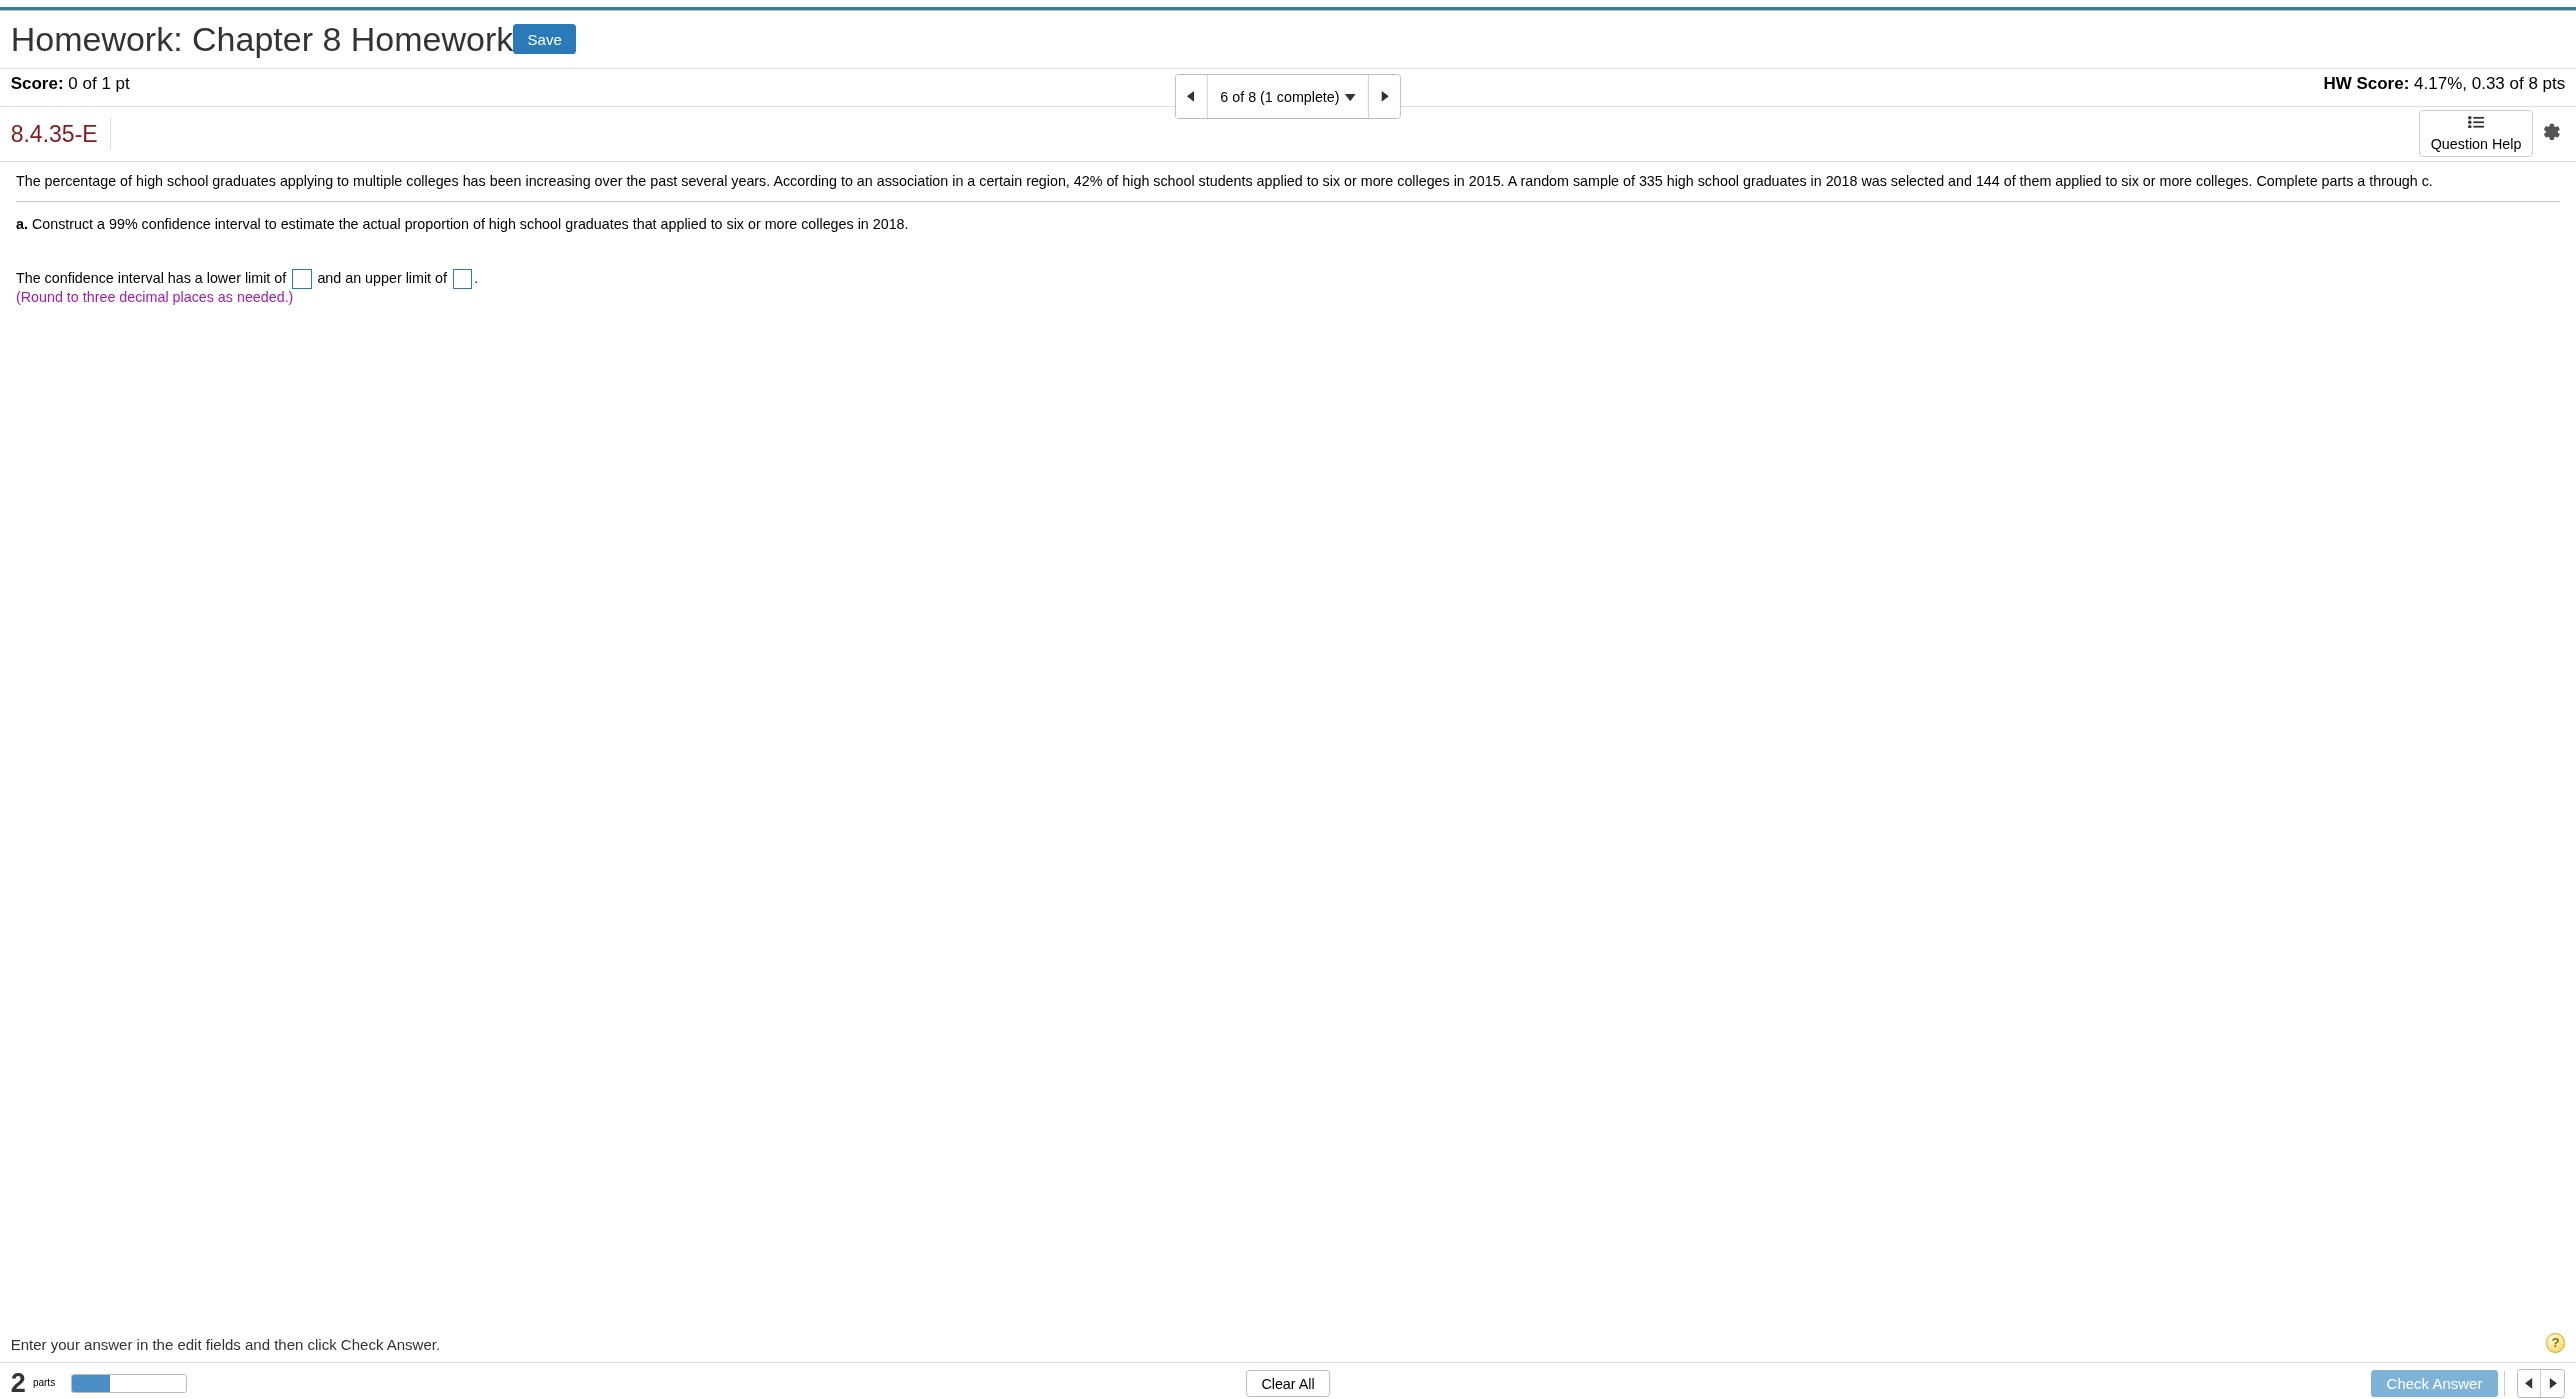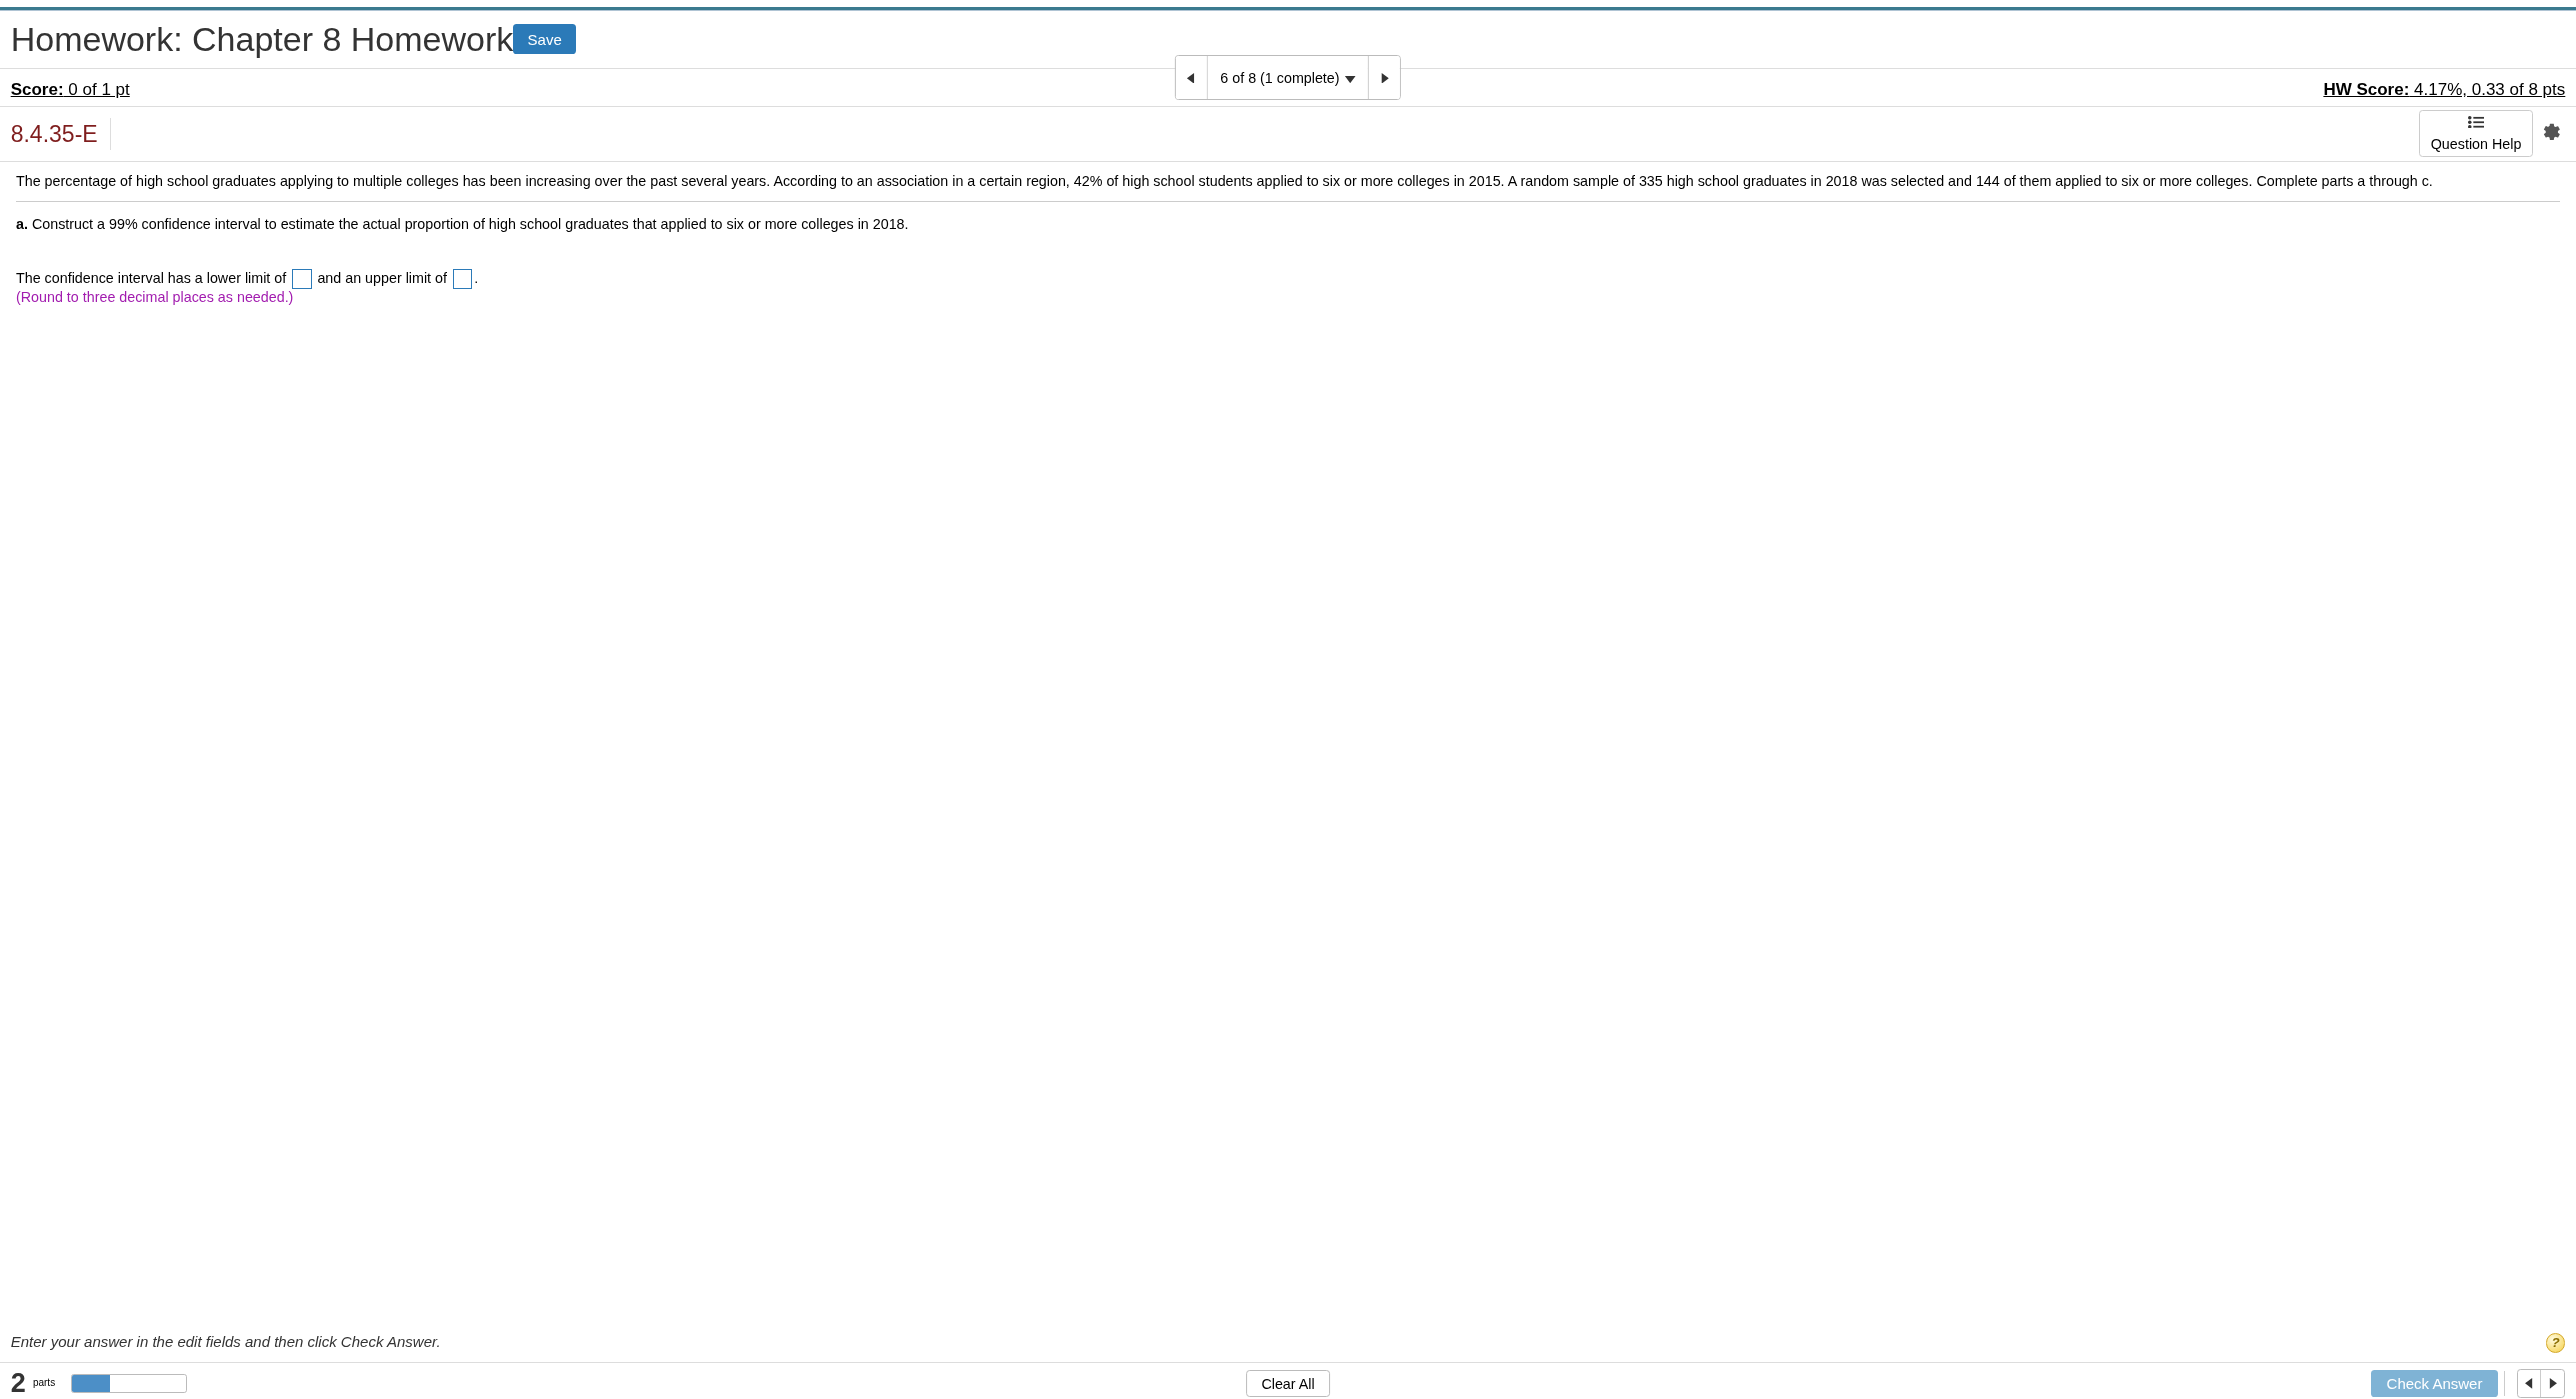--- a/index.html
+++ b/index.html
@@ -36,26 +36,25 @@
       background: #2b7ab8;
       color: #fff;
       border: none;
       padding: 6.3px 14.3px;
       font-size: 15px;
       border-radius: 3.6px;
       cursor: pointer;
     }
     .score-row {
       display: flex;
-      align-items: flex-end;
+      align-items: flex-start;
       padding: 5.4px 10.7px;
       border-bottom: 0.9px solid #ddd;
       position: relative;
       min-height: 38px;
-      text-decoration: underline;
     }
     .score-left {
       font-size: 17px;
     }
     .score-left b {
       font-weight: bold;
     }
     .nav-center {
       position: absolute;
       left: 50%;
@@ -180,22 +179,21 @@
       left: 0;
       right: 0;
       background: #fff;
     }
     .enter-hint {
       padding: 9px 10.7px;
       font-size: 15px;
       color: #333;
       border-bottom: 0.9px solid #ddd;
       display: flex;
-      align-items: flex-start;
-      font-style: italic;
+      align-items: flex-end;
     }
     .help-circle {
       margin-left: auto;
       width: 19.7px;
       height: 19.7px;
       border-radius: 50%;
       background: radial-gradient(circle at 35% 30%, #fffbe0, #f5d048);
       border: 0.9px solid #d4a828;
       display: flex;
       align-items: center;

